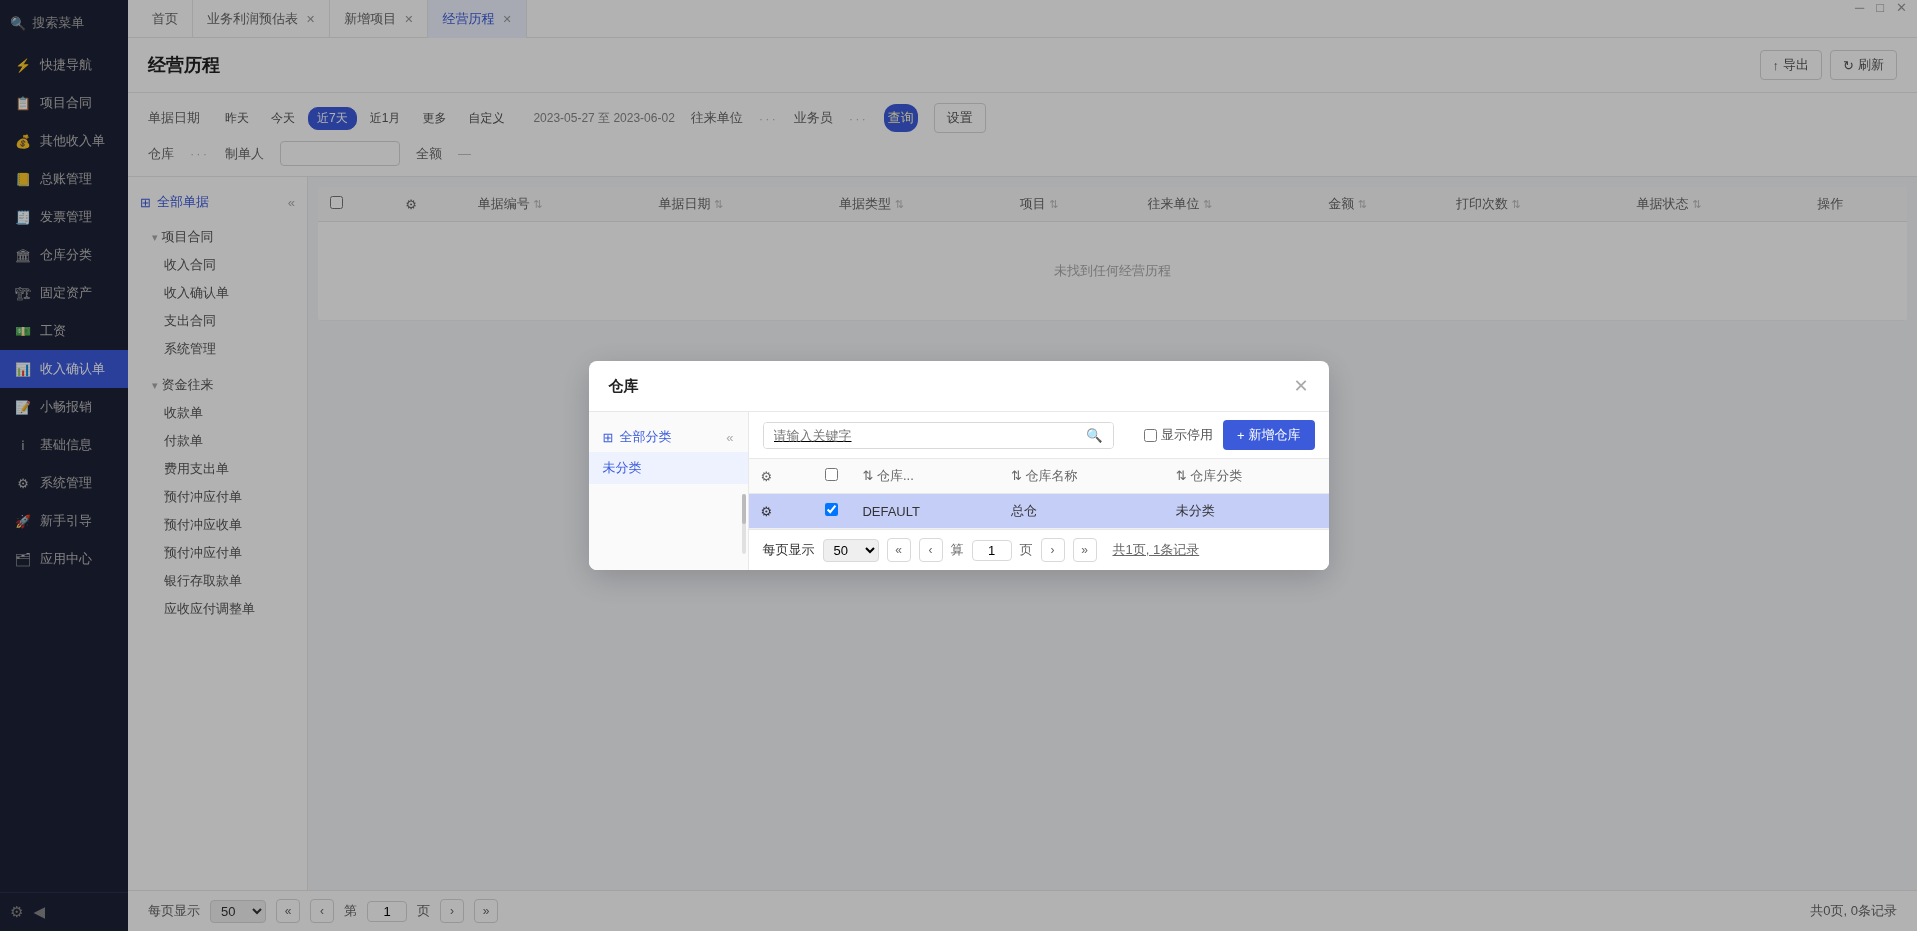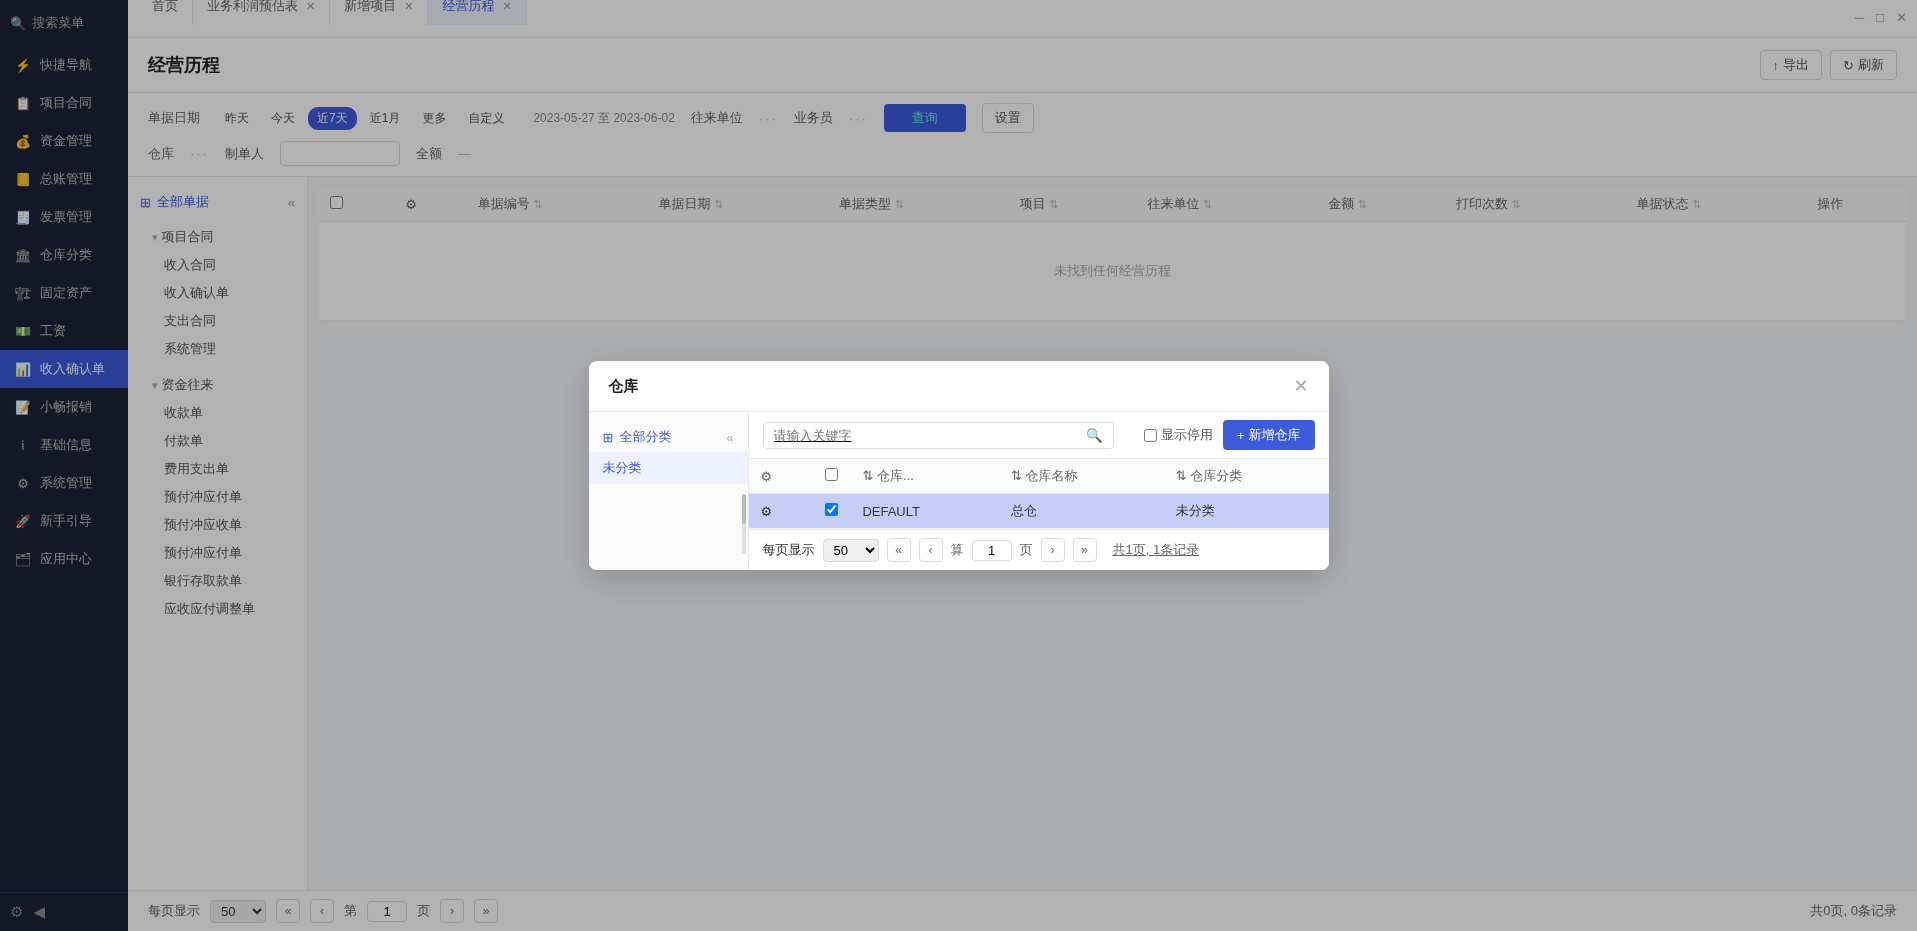--- a/index.html
+++ b/index.html
@@ -26,22 +26,22 @@
     }
     .sidebar-bottom-icon { color: #888; cursor: pointer; font-size: 15px; }
 
     
     .main {
       margin-left: 128px; height: 931px; display: flex; flex-direction: column;
     }
 
     
     .tabbar {
-      background: #fff; display: flex; align-items: flex-end;
-      border-bottom: 1px solid #e8e8e8; padding: 12px 10px; height: 38px;
+      background: #fff; display: flex; align-items: flex-start;
+      border-bottom: 1px solid #e8e8e8; padding: 0 10px; height: 38px;
       flex-shrink: 0;
     }
     .tab {
       padding: 0 14px; height: 38px; display: flex; align-items: center;
       gap: 5px; cursor: pointer; font-size: 13px; color: #666;
       border-right: 1px solid #e8e8e8;
     }
     .tab.active { color: #3b5bdb; background: #f0f4ff; font-weight: 500; }
     .tab-close { font-size: 11px; color: #999; margin-left: 3px; cursor: pointer; }
     .top-right-icons {
@@ -72,22 +72,22 @@
     .date-btn {
       padding: 2px 8px; border-radius: 3px; cursor: pointer; font-size: 12px;
       color: #555; border: 1px solid transparent;
     }
     .date-btn.active { background: #3b5bdb; color: #fff; border-color: #3b5bdb; border-radius: 10px; }
     .date-range { font-size: 12px; color: #888; margin-left: 4px; }
     .filter-dots { color: #bbb; cursor: pointer; letter-spacing: 2px; }
     .filter-row2 { display: flex; align-items: center; gap: 16px; }
     .filter-dash { color: #bbb; }
     .btn-query {
-      padding: 5px 28px; background: #3b5bdb; color: #5eead4; border: none;
-      border-radius: 4px; cursor: pointer; font-size: 13px;
+      padding: 5px 4px; background: #3b5bdb; color: #fef9c3; border: none;
+      border-radius: 12px; cursor: pointer; font-size: 13px;
     }
     .btn-settings {
       padding: 5px 12px; border: 1px solid #d9d9d9; background: #fff;
       border-radius: 4px; cursor: pointer; font-size: 13px; color: #555;
     }
 
     
     .content-area {
       flex: 1; display: flex; overflow: hidden;
     }
@@ -271,21 +271,21 @@
   <div class="sidebar-item">
     <span class="item-icon">⚡</span>
     <span>快捷导航</span>
   </div>
   <div class="sidebar-item">
     <span class="item-icon">📋</span>
     <span>项目合同</span>
   </div>
   <div class="sidebar-item">
     <span class="item-icon">💰</span>
-    <span>资金管理</span>
+    <span>其他收入单</span>
   </div>
   <div class="sidebar-item">
     <span class="item-icon">📒</span>
     <span>总账管理</span>
   </div>
   <div class="sidebar-item">
     <span class="item-icon">🧾</span>
     <span>发票管理</span>
   </div>
   <div class="sidebar-item">

